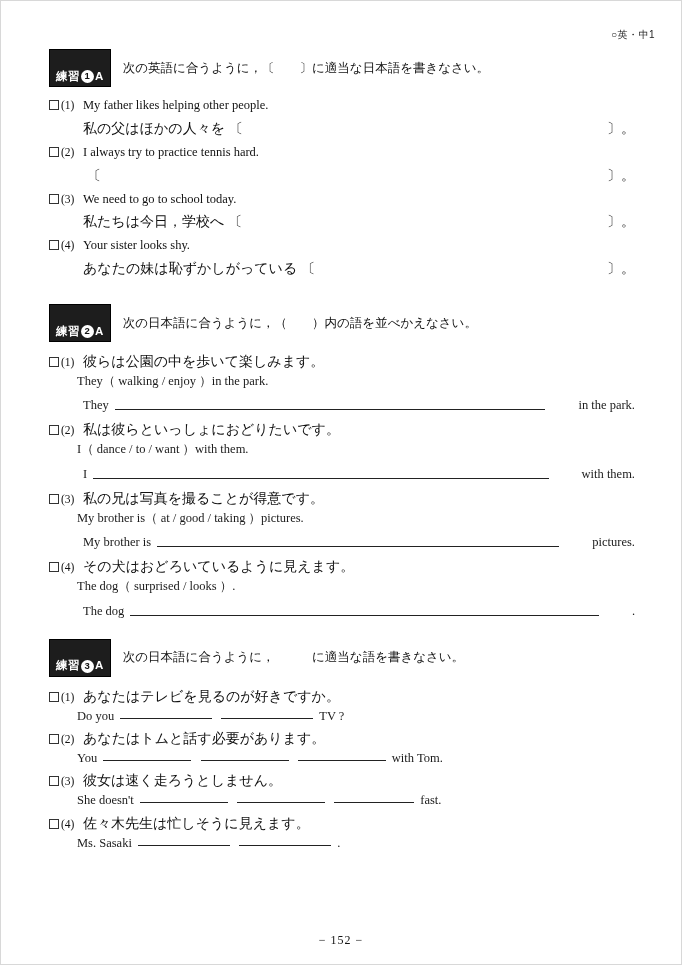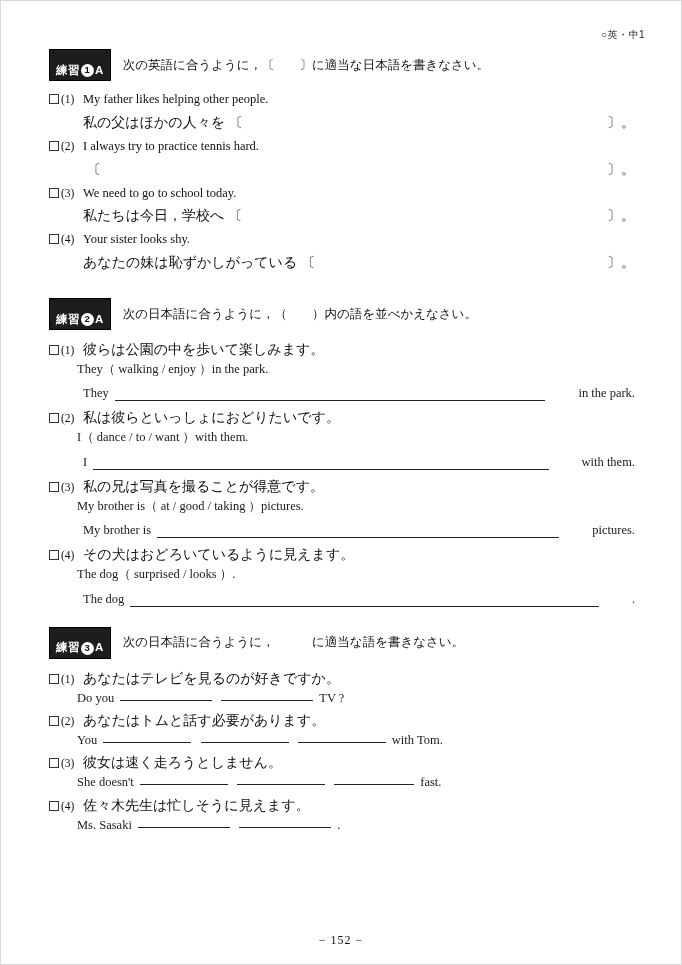--- a/index.html
+++ b/index.html
@@ -18,21 +18,21 @@
     position: absolute;
     left: 0; top: 0;
     width: 682px;
     height: 965px;
     box-sizing: border-box;
     border: 1px solid #d8d8d8;
     background: #fff;
   }
   .page-header {
     position: absolute;
-    right: 36px;
+    right: 26px;
     top: 27px;
     font-size: 10px;
     letter-spacing: 0.5px;
     color: #222;
     font-family: "Liberation Sans", sans-serif;
   }
   .content {
     position: absolute;
     left: 48px;
     top: 48px;
@@ -49,21 +49,21 @@
     margin-bottom: 9px;
   }
   .sec-badge {
     display: inline-flex;
     align-items: center;
     background: #1d1d1d;
     color: #fff;
     font-family: "Liberation Sans", sans-serif;
     font-size: 11.5px;
     font-weight: bold;
-    padding: 14px 6px 3px 6px;
+    padding: 20px 6px 3px 6px;
     border: 1px solid #000;
     letter-spacing: 0.5px;
     line-height: 1;
     white-space: nowrap;
   }
   .sec-badge .jp {
     font-size: 11.5px;
   }
   .sec-badge .circ {
     display: inline-block;
@@ -137,21 +137,21 @@
   .bracket-line .fill {
     flex: 1 1 auto;
   }
   .bracket-line .close {
     font-size: 14px;
   }
 
   
   .ansrow {
     display: flex;
-    align-items: flex-end;
+    align-items: flex-start;
     margin-left: 34px;
     font-size: 12.5px;
     margin-top: 7px;
     margin-bottom: 6px;
   }
   .ansrow .lead { white-space: nowrap; }
   .ansrow .rule {
     flex: 1 1 auto;
     border-bottom: 1px solid #222;
     height: 11px;

